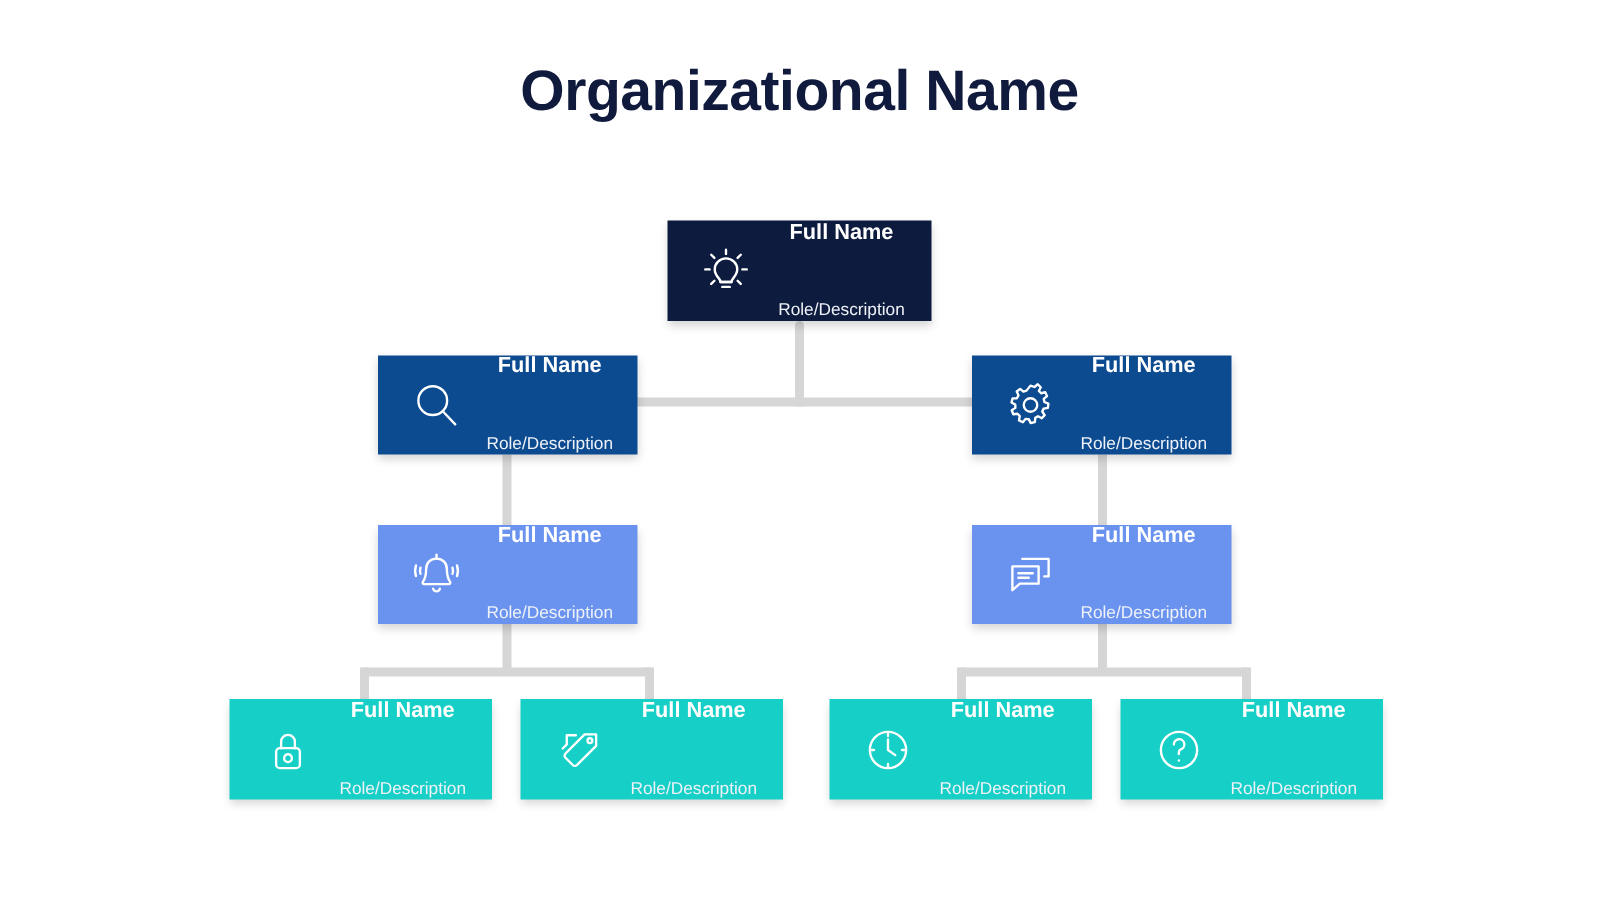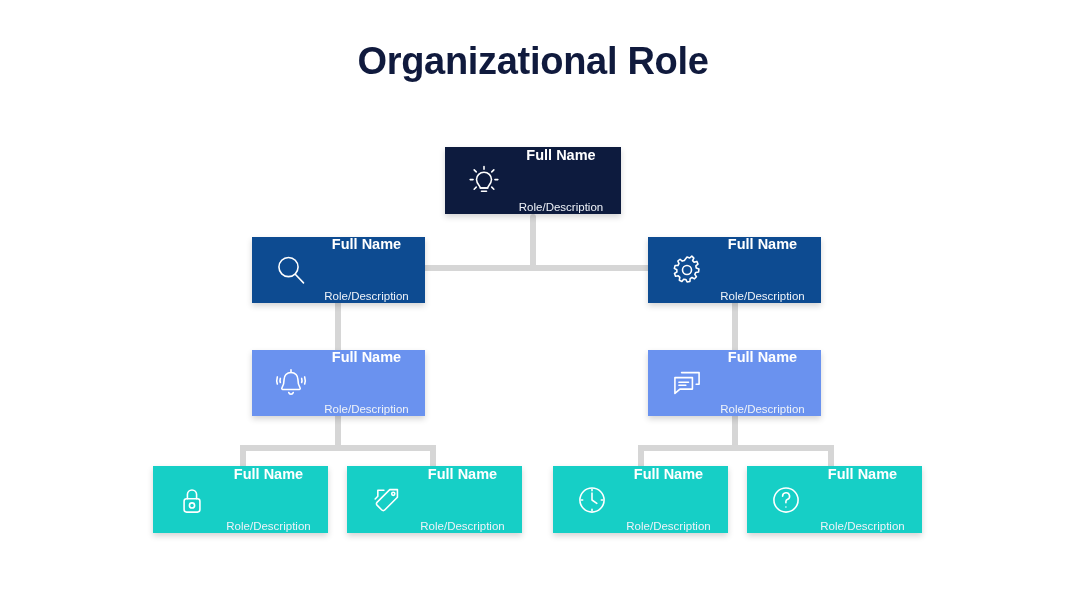--- a/index.html
+++ b/index.html
@@ -101,21 +101,21 @@
   .lvl-root  { background: #0d1b3e; }
   .lvl-two   { background: #0d4b91; }
   .lvl-three { background: #6a92ef; }
   .lvl-four  { background: #16cfc6; }
 </style>
 </head>
 <body>
 
 <div id="canvas">
 
-  <div id="chart-title">Organizational Role</div>
+  <div id="chart-title">Organizational Name</div>
 
   <div class="conn conn-v conn-cap-t" style="left:530px; top:214px; height:57px;"></div>
 
   <div class="conn conn-h conn-round-l conn-round-r" style="left:338px; top:265px; width:400px;"></div>
 
   <div class="conn conn-v" style="left:335px; top:303px; height:49px;"></div>
 
   <div class="conn conn-v" style="left:732px; top:303px; height:49px;"></div>
 
   <div class="conn conn-v" style="left:335px; top:416px; height:32px;"></div>

